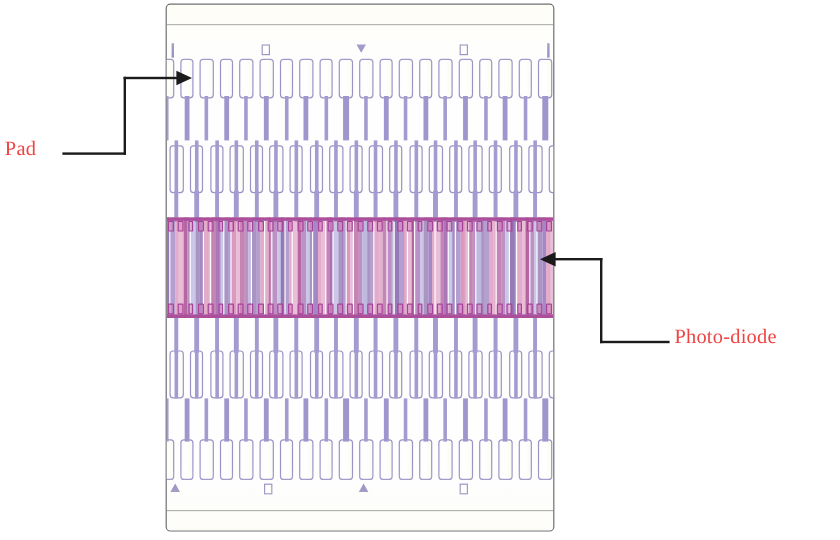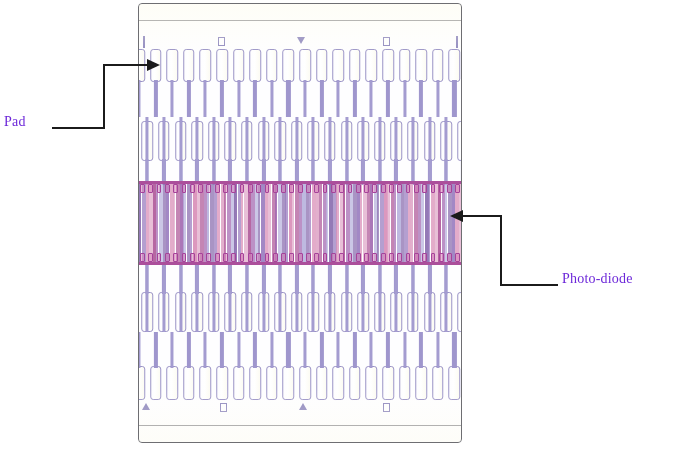--- a/index.html
+++ b/index.html
@@ -55,22 +55,22 @@
 
   
   .leader{position:absolute;background:#1b1b1b;}
   .leader.h{height:2px;}
   .leader.v{width:2px;}
   .arrow{position:absolute;width:0;height:0;}
   .arrow.right{border-top:6px solid transparent;border-bottom:6px solid transparent;
                border-left:13px solid #1b1b1b;}
   .arrow.left{border-top:6px solid transparent;border-bottom:6px solid transparent;
               border-right:13px solid #1b1b1b;}
-  .callout-label{position:absolute;color:#6d28d9;white-space:nowrap;
-                 font-size:14px;line-height:1;letter-spacing:.2px;}
+  .callout-label{position:absolute;color:#ef4444;white-space:nowrap;
+                 font-size:17px;line-height:1;letter-spacing:.2px;}
 </style>
 </head>
 <body>
 
 <div id="stage">
 
   <div id="chip" style="left: 138px; top: 3px; width: 324px; height: 440px; border-color: rgb(110, 110, 114); background: rgb(254, 254, 255);">
 
     <div class="die-rule" id="rule-top" style="top: 16px;"></div>
     <div class="die-rule" id="rule-bottom" style="top: 421px;"></div>

